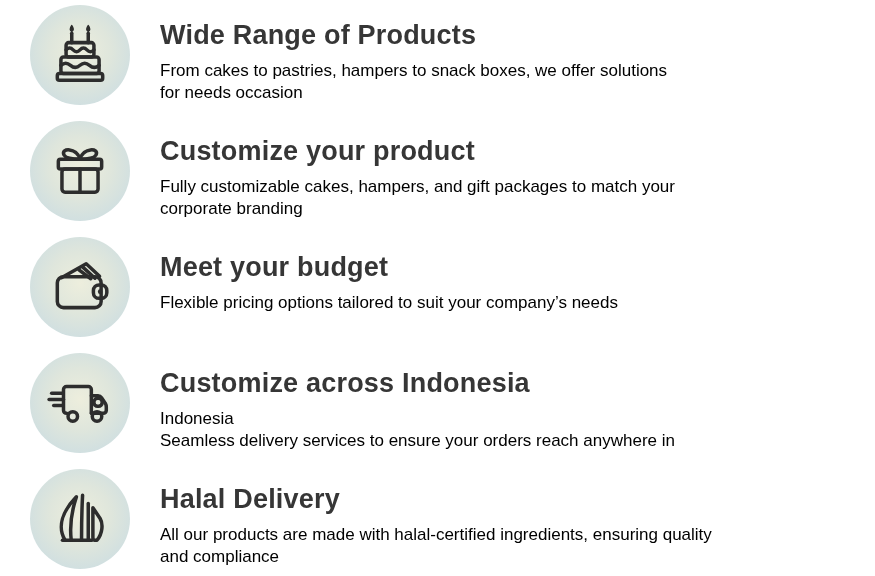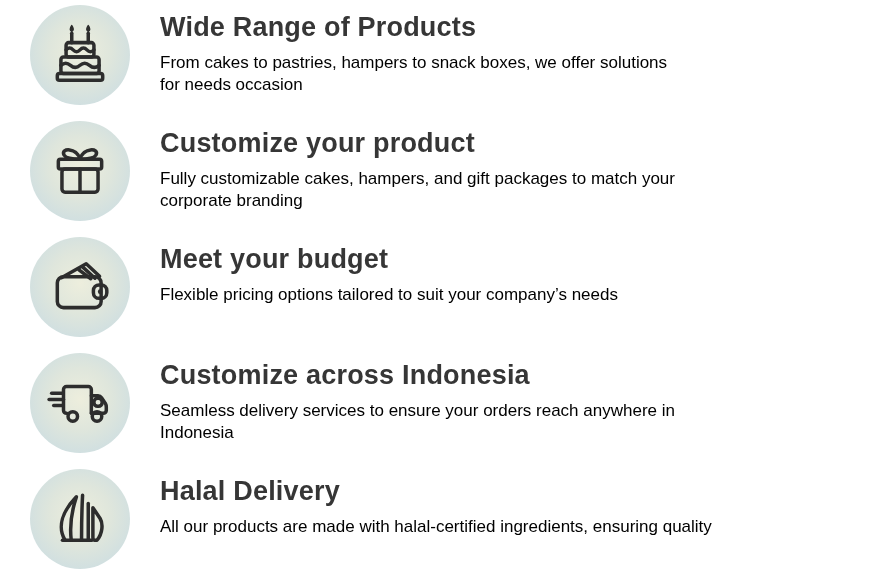--- a/index.html
+++ b/index.html
@@ -35,21 +35,21 @@
     justify-content: center;
     flex: 0 0 auto;
   }
   .icon-circle svg {
     width: 66px;
     height: 66px;
     display: block;
   }
   .feature-text {
     margin-left: 30px;
-    padding-top: 12px;
+    padding-top: 20px;
     max-width: 660px;
   }
   .feature-title {
     margin: 0 0 9px 0;
     font-size: 27px;
     line-height: 1.15;
     font-weight: 700;
     letter-spacing: 0.2px;
     color: #363636;
   }
@@ -139,37 +139,38 @@
         <path d="M19 42 C17.3 42 16 40.7 16 39 V19 C16 17.3 17.3 16 19 16 H40 C41.7 16 43 17.3 43 19 V42"></path>
         <path d="M43 25 H49.5 C51 25 52.1 25.6 52.9 26.8 L56.6 32.4 C57.3 33.6 57.5 34.5 57.5 36 V39 C57.5 40.7 56.2 42 54.5 42 H43"></path>
         <rect x="45.5" y="27.5" width="8" height="7.7" rx="3.6"></rect>
         <circle cx="25" cy="45" r="4.6"></circle>
         <circle cx="48.5" cy="45" r="4.6"></circle>
       </svg>
     </div>
     <div class="feature-text">
       <h2 class="feature-title">Customize across Indonesia</h2>
       <p class="feature-desc">
+        <span>Indonesia</span>
         <span>Seamless delivery services to ensure your orders reach anywhere in</span>
-        <span>Indonesia</span>
       </p>
     </div>
   </div>
 
   <div class="feature-row">
     <div class="icon-circle">
       <svg viewBox="0 0 64 64" fill="none" stroke="#2d2d2d" stroke-width="3.4" stroke-linecap="round" stroke-linejoin="round">
         <path d="M15 52.5 H43.5"></path>
         <path d="M17.5 52.5 C10 40 14.5 25 28.5 10.5 C23.5 25.5 22 40 23.5 52.5"></path>
         <path d="M34.5 9 C33.8 22 33.5 37 33.5 52.5"></path>
         <path d="M40 17 V52.5"></path>
         <path d="M46 52.5 C44.8 52.5 44.5 51.3 44.5 49.8 V21 L51.5 31.5 C54.5 36.5 54 46 48.5 52.5 Z"></path>
       </svg>
     </div>
     <div class="feature-text">
       <h2 class="feature-title">Halal Delivery</h2>
       <p class="feature-desc">
         <span>All our products are made with halal-certified ingredients, ensuring quality</span>
+        <span>and compliance</span>
       </p>
     </div>
   </div>
 
 </div>
 
 </body></html>

